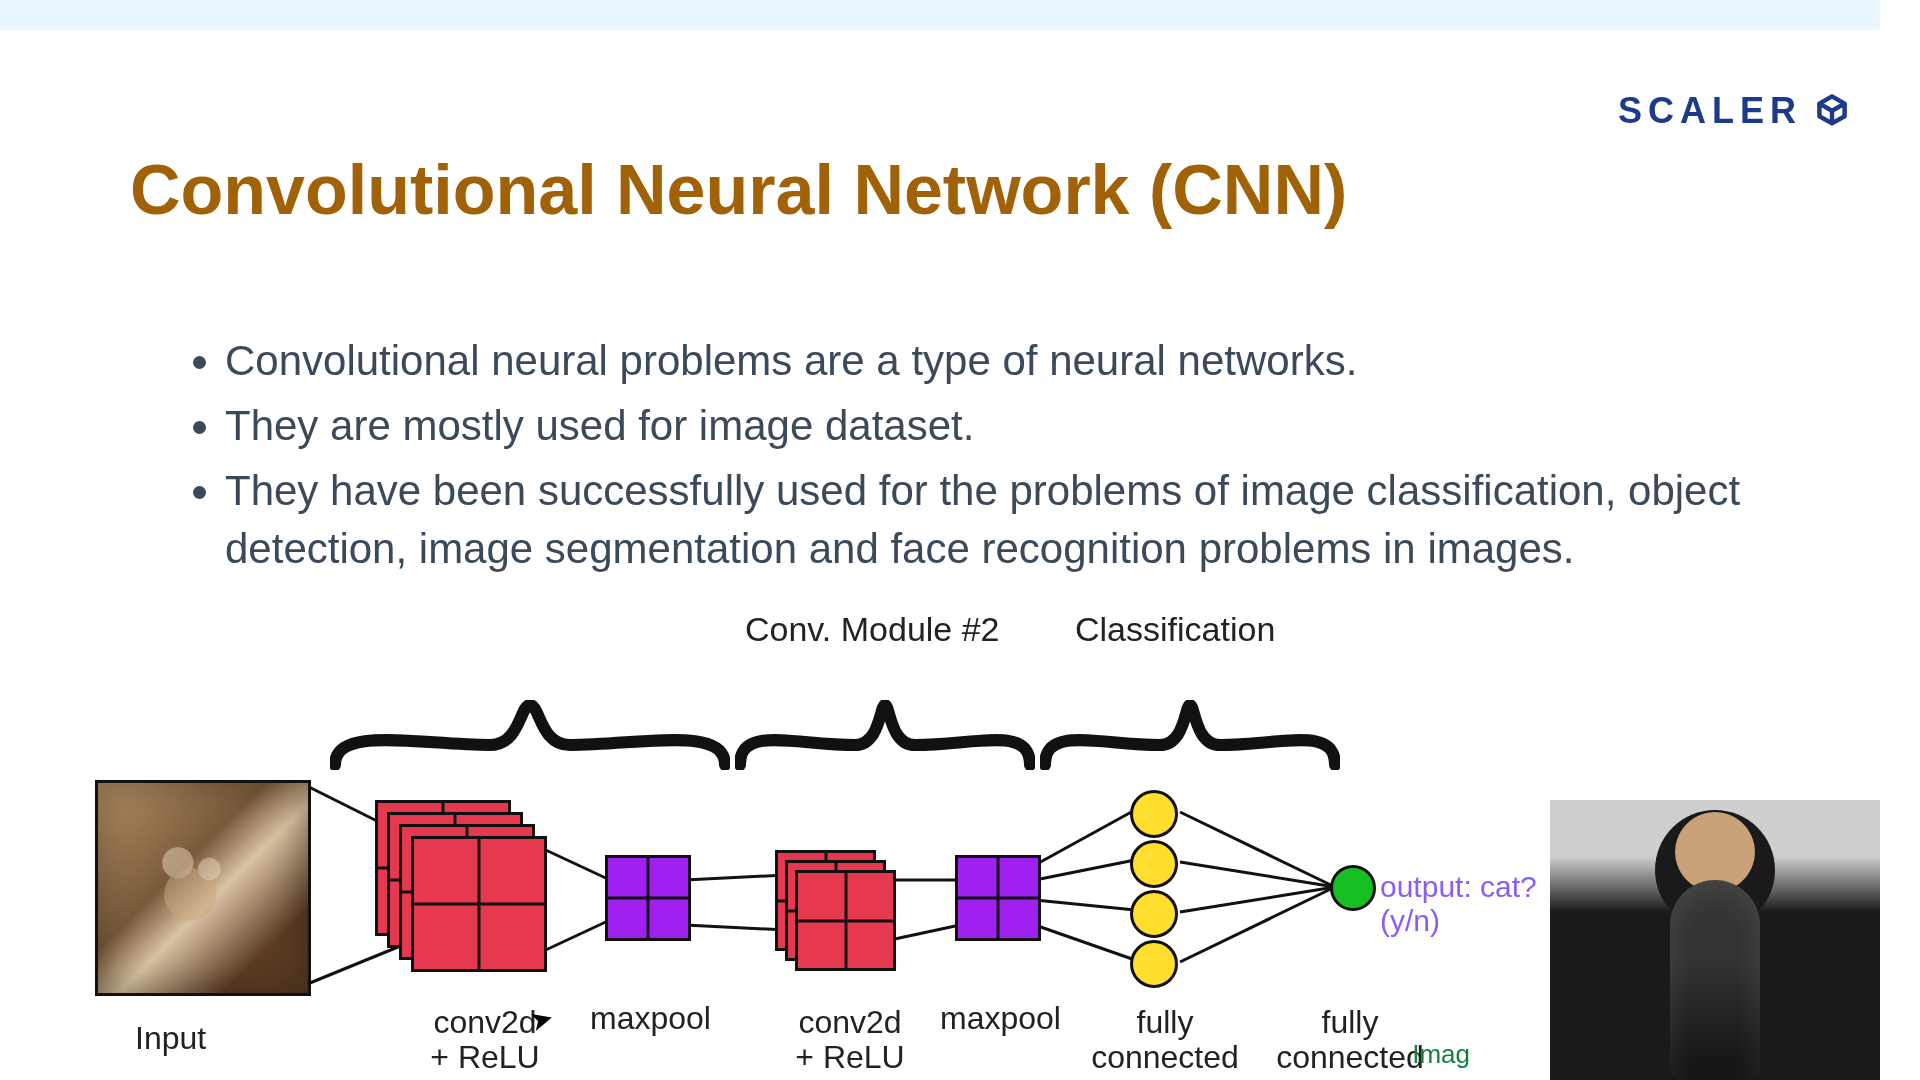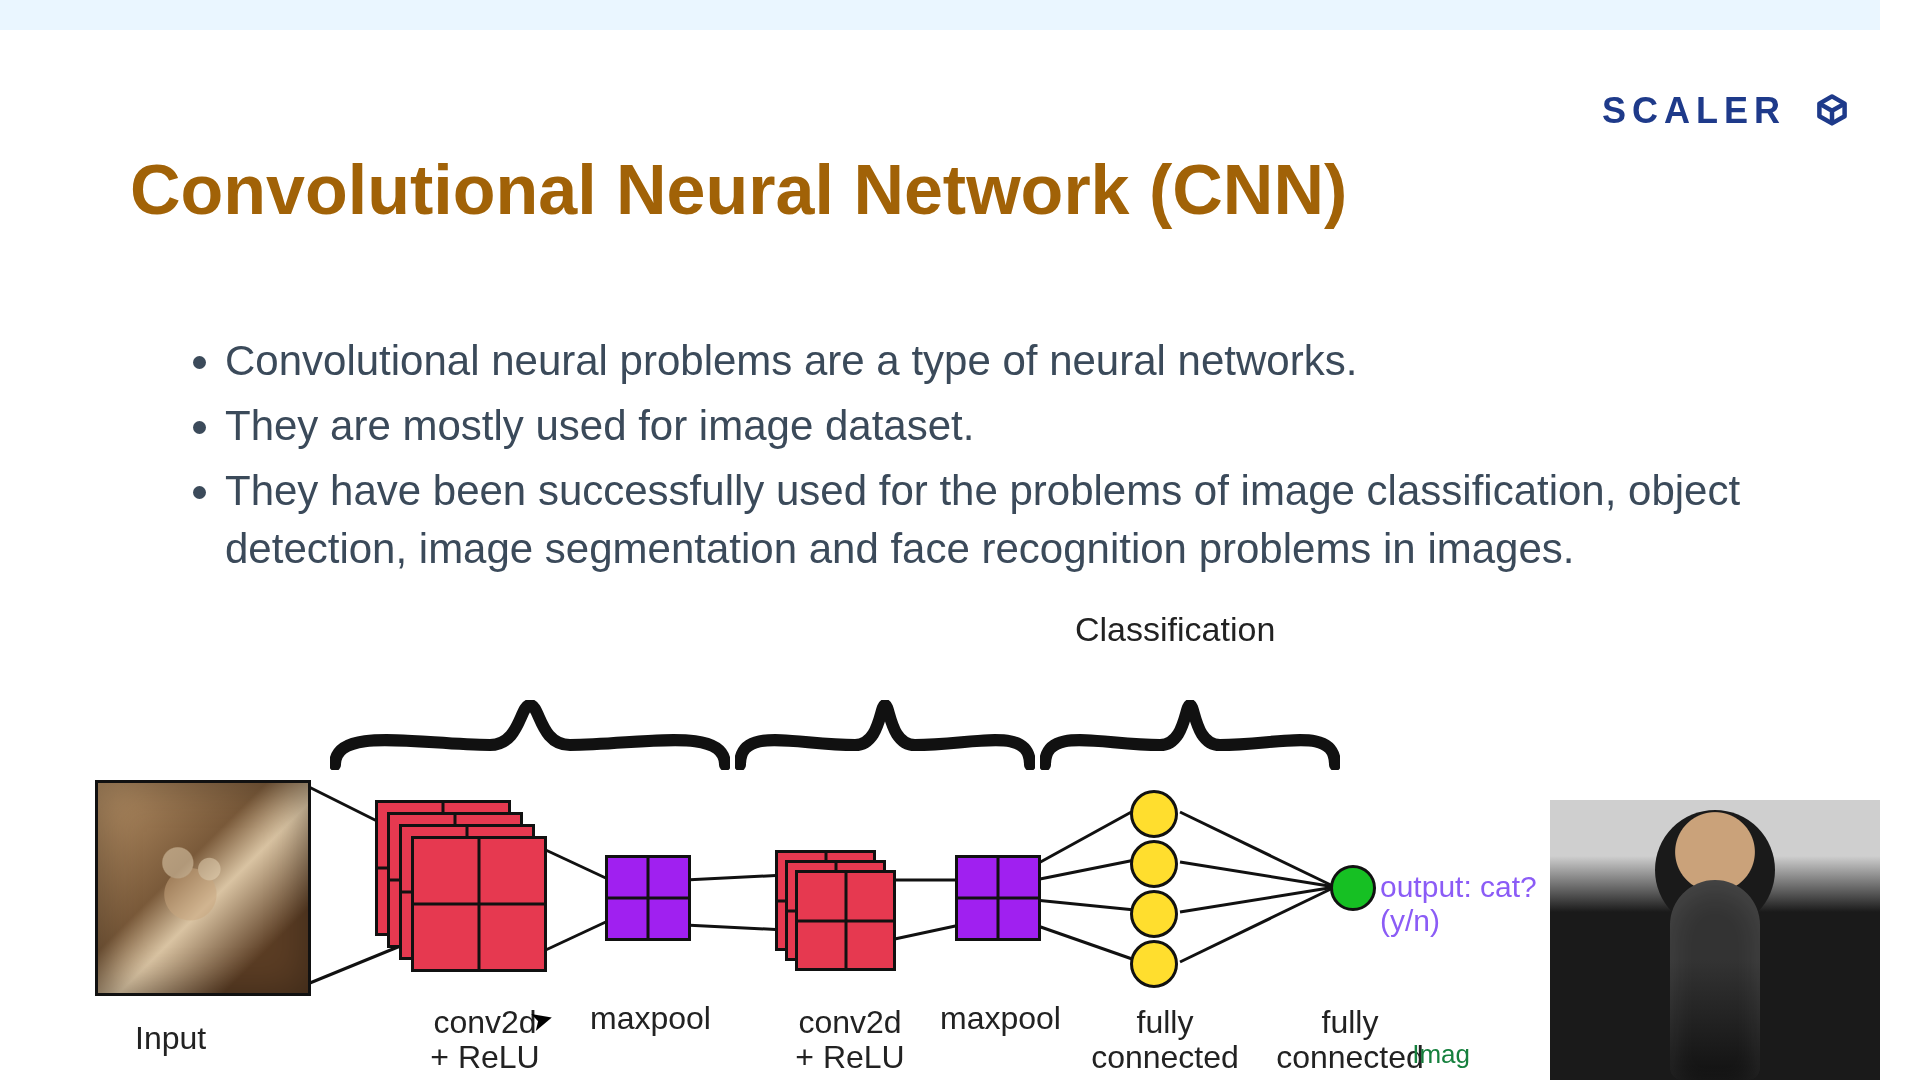--- a/index.html
+++ b/index.html
@@ -1,17 +1,17 @@
 <!DOCTYPE html>
 <html><head>
 <meta charset="utf-8">
 <style>
   html,body{margin:0;padding:0;width:1920px;height:1080px;background:#fff;font-family:"Segoe UI",Arial,sans-serif;color:#2b3a4a;overflow:hidden}
   .topbar{position:absolute;left:0;top:0;width:1880px;height:30px;background:#eaf6ff}
-  .brand{position:absolute;right:70px;top:90px;display:flex;align-items:center;gap:28px}
+  .brand{position:absolute;right:70px;top:90px;display:flex;align-items:center;gap:12px}
   .brand-text{font-weight:800;letter-spacing:6px;font-size:36px;color:#1e3a8a}
   .brand-icon svg{width:36px;height:36px}
   .title{position:absolute;left:130px;top:150px;font-size:70px;font-weight:800;color:#a16207}
   .bullets{position:absolute;left:185px;top:290px;width:1600px;font-size:42px;line-height:1.4;color:#3b4a5a}
   .bullets li{margin-bottom:6px}
   .diagram{position:absolute;left:95px;top:590px;width:1500px;height:470px}
   .module-label{position:absolute;font-size:34px;color:#222}
   .brace{position:absolute}
   .brace svg{display:block}
   .input-img{position:absolute;left:0;top:190px;width:210px;height:210px;border:3px solid #111;background:linear-gradient(135deg,#b99368 0%,#7a5a3a 40%,#d9c3a2 55%,#5b3d24 80%);box-shadow:inset 0 0 40px rgba(0,0,0,.35)}
@@ -81,20 +81,21 @@
 <div class="title">Convolutional Neural Network (CNN)</div>
 
 <ul class="bullets">
   <li>Convolutional neural problems are a type of neural networks.</li>
   <li>They are mostly used for image dataset.</li>
   <li>They have been successfully used for the problems of image classification, object detection, image segmentation and face recognition problems in images.</li>
 </ul>
 
 <div class="diagram">
 
+  <div class="module-label" style="left:650px;top:20px">Conv. Module #2</div>
   <div class="module-label" style="left:980px;top:20px">Classification</div>
 
   <div class="brace" style="left:235px;top:110px">
     <svg width="400" height="70" viewBox="0 0 400 70">
         <path d="M5 65 C5 25 90 45 160 45 C190 45 190 5 200 5 C210 5 210 45 240 45 C310 45 395 25 395 65" fill="none" stroke="#111" stroke-width="12" stroke-linecap="round"></path>
       </svg>
   </div>
   <div class="brace" style="left:640px;top:110px">
     <svg width="300" height="70" viewBox="0 0 300 70">
         <path d="M5 65 C5 25 60 45 120 45 C145 45 145 5 150 5 C155 5 155 45 180 45 C240 45 295 25 295 65" fill="none" stroke="#111" stroke-width="12" stroke-linecap="round"></path>

